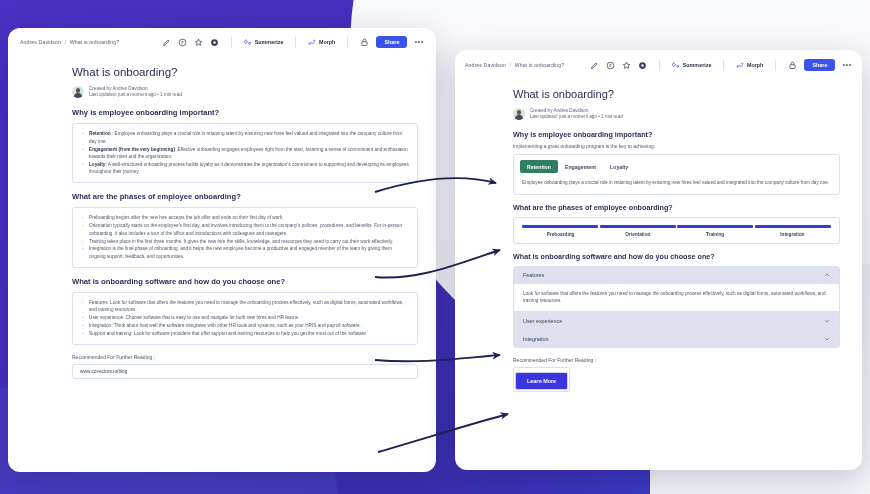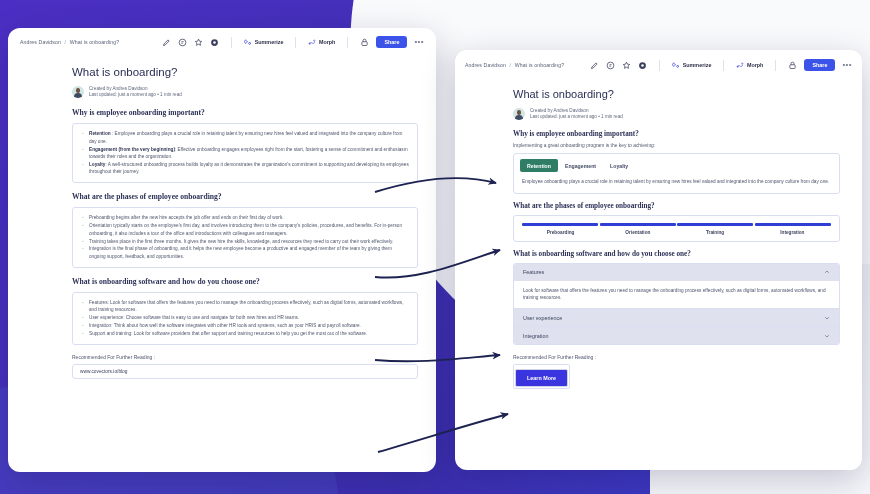--- a/index.html
+++ b/index.html
@@ -102,21 +102,20 @@
   }
   .avatar .body {
     position: absolute; left: 1.6px; top: 7px;
     width: 8.8px; height: 6px; border-radius: 4px 4px 0 0; background: #3f4a63;
   }
   .meta-txt { font-size: 4.6px; line-height: 6.2px; color: #60687c; }
 
   .h2 {
     font-size: 7.6px; font-weight: bold; color: #2c3156;
     margin: 9px 0 6px 0;
-    font-family: Liberation Serif, serif;
   }
   #card-right .h2 { font-size: 7.2px; margin: 8px 0 5px 0; }
 
   .intro-line { font-size: 4.9px; color: #50586c; margin-bottom: 5px; }
 
   .block {
     border: 1px solid #d9def0;
     border-radius: 3px;
     padding: 6px 8px;
   }

